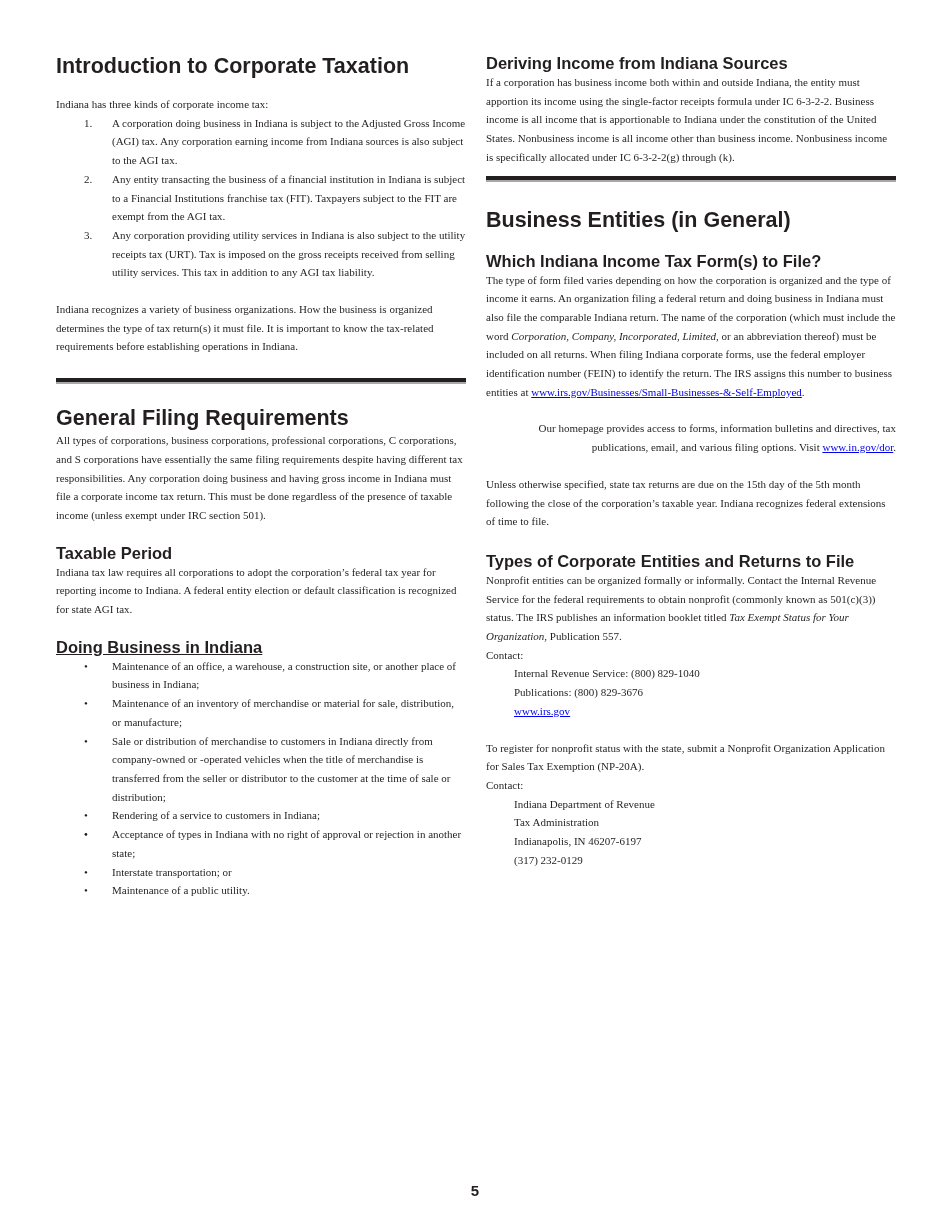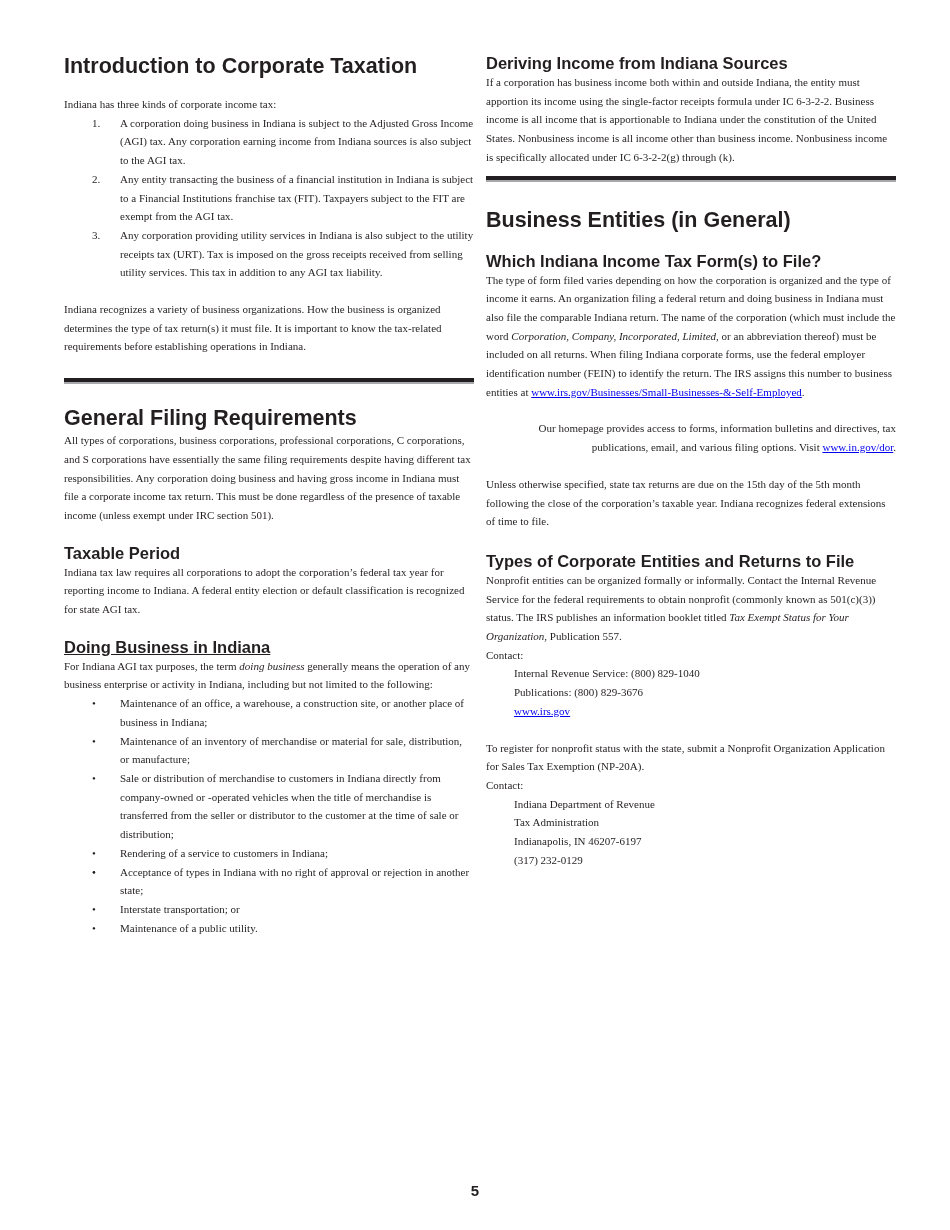--- a/index.html
+++ b/index.html
@@ -1,18 +1,18 @@
 <!DOCTYPE html>
 <html><head>
 <meta charset="utf-8">
 <style>
   html,body{margin:0;padding:0;background:#fff;}
   body{width:950px;height:1230px;position:relative;overflow:hidden;color:#231f20;}
   .col{position:absolute;top:0;}
-  #left{left:64px;width:410px;}
+  #left{left:56px;width:410px;}
   #right{left:486px;width:410px;}
   .serif{font-family:"Liberation Serif","DejaVu Serif",serif;font-size:11px;line-height:18.7px;}
   h1{font-family:"Liberation Sans","DejaVu Sans",sans-serif;font-weight:bold;font-size:21.5px;margin:0;line-height:26px;color:#231f20;}
   h2{font-family:"Liberation Sans","DejaVu Sans",sans-serif;font-weight:bold;font-size:16.5px;margin:0;line-height:20px;color:#231f20;}
   p{margin:0;}
   a{color:#0000ee;text-decoration:underline;}
   .divider{height:4px;background:#231f20;border-bottom:2px solid #a7a9ac;}
   ol,ul{margin:0;padding:0;list-style:none;}
   .li{position:relative;padding-left:56px;}
   .li .mk{position:absolute;left:28px;top:0;}
@@ -36,21 +36,20 @@
   <div class="divider" style="margin-top:22px;"></div>
 
   <h1 style="margin-top:21px;">General Filing Requirements</h1>
   <p class="serif">All types of corporations, business corporations, professional corporations, C corporations, and S corporations have essentially the same filing requirements despite having different tax responsibilities. Any corporation doing business and having gross income in Indiana must file a corporate income tax return. This must be done regardless of the presence of taxable income (unless exempt under IRC section 501).</p>
 
   <h2 style="margin-top:18px;">Taxable Period</h2>
   <p class="serif">Indiana tax law requires all corporations to adopt the corporation’s federal tax year for reporting income to Indiana. A federal entity election or default classification is recognized for state AGI tax.</p>
 
   <h2 style="margin-top:18px;text-decoration:underline;">Doing Business in Indiana</h2>
   <div class="serif">
-    <p><span>For Indiana AGI tax purposes, the term </span><em>doing business</em><span> generally means the operation of any business enterprise or activity in Indiana, including but not limited to the following:</span></p>
     <ul>
       <li class="li"><span class="mk">•</span><span>Maintenance of an office, a warehouse, a construction site, or another place of business in Indiana;</span></li>
       <li class="li"><span class="mk">•</span><span>Maintenance of an inventory of merchandise or material for sale, distribution, or manufacture;</span></li>
       <li class="li"><span class="mk">•</span><span>Sale or distribution of merchandise to customers in Indiana directly from company-owned or -operated vehicles when the title of merchandise is transferred from the seller or distributor to the customer at the time of sale or distribution;</span></li>
       <li class="li"><span class="mk">•</span><span>Rendering of a service to customers in Indiana;</span></li>
       <li class="li"><span class="mk">•</span></li>
       <li class="li"><span class="mk">•</span><span>Acceptance of types in Indiana with no right of approval or rejection in another state;</span></li>
       <li class="li"><span class="mk">•</span><span>Interstate transportation; or</span></li>
       <li class="li"><span class="mk">•</span><span>Maintenance of a public utility.</span></li>
     </ul>

